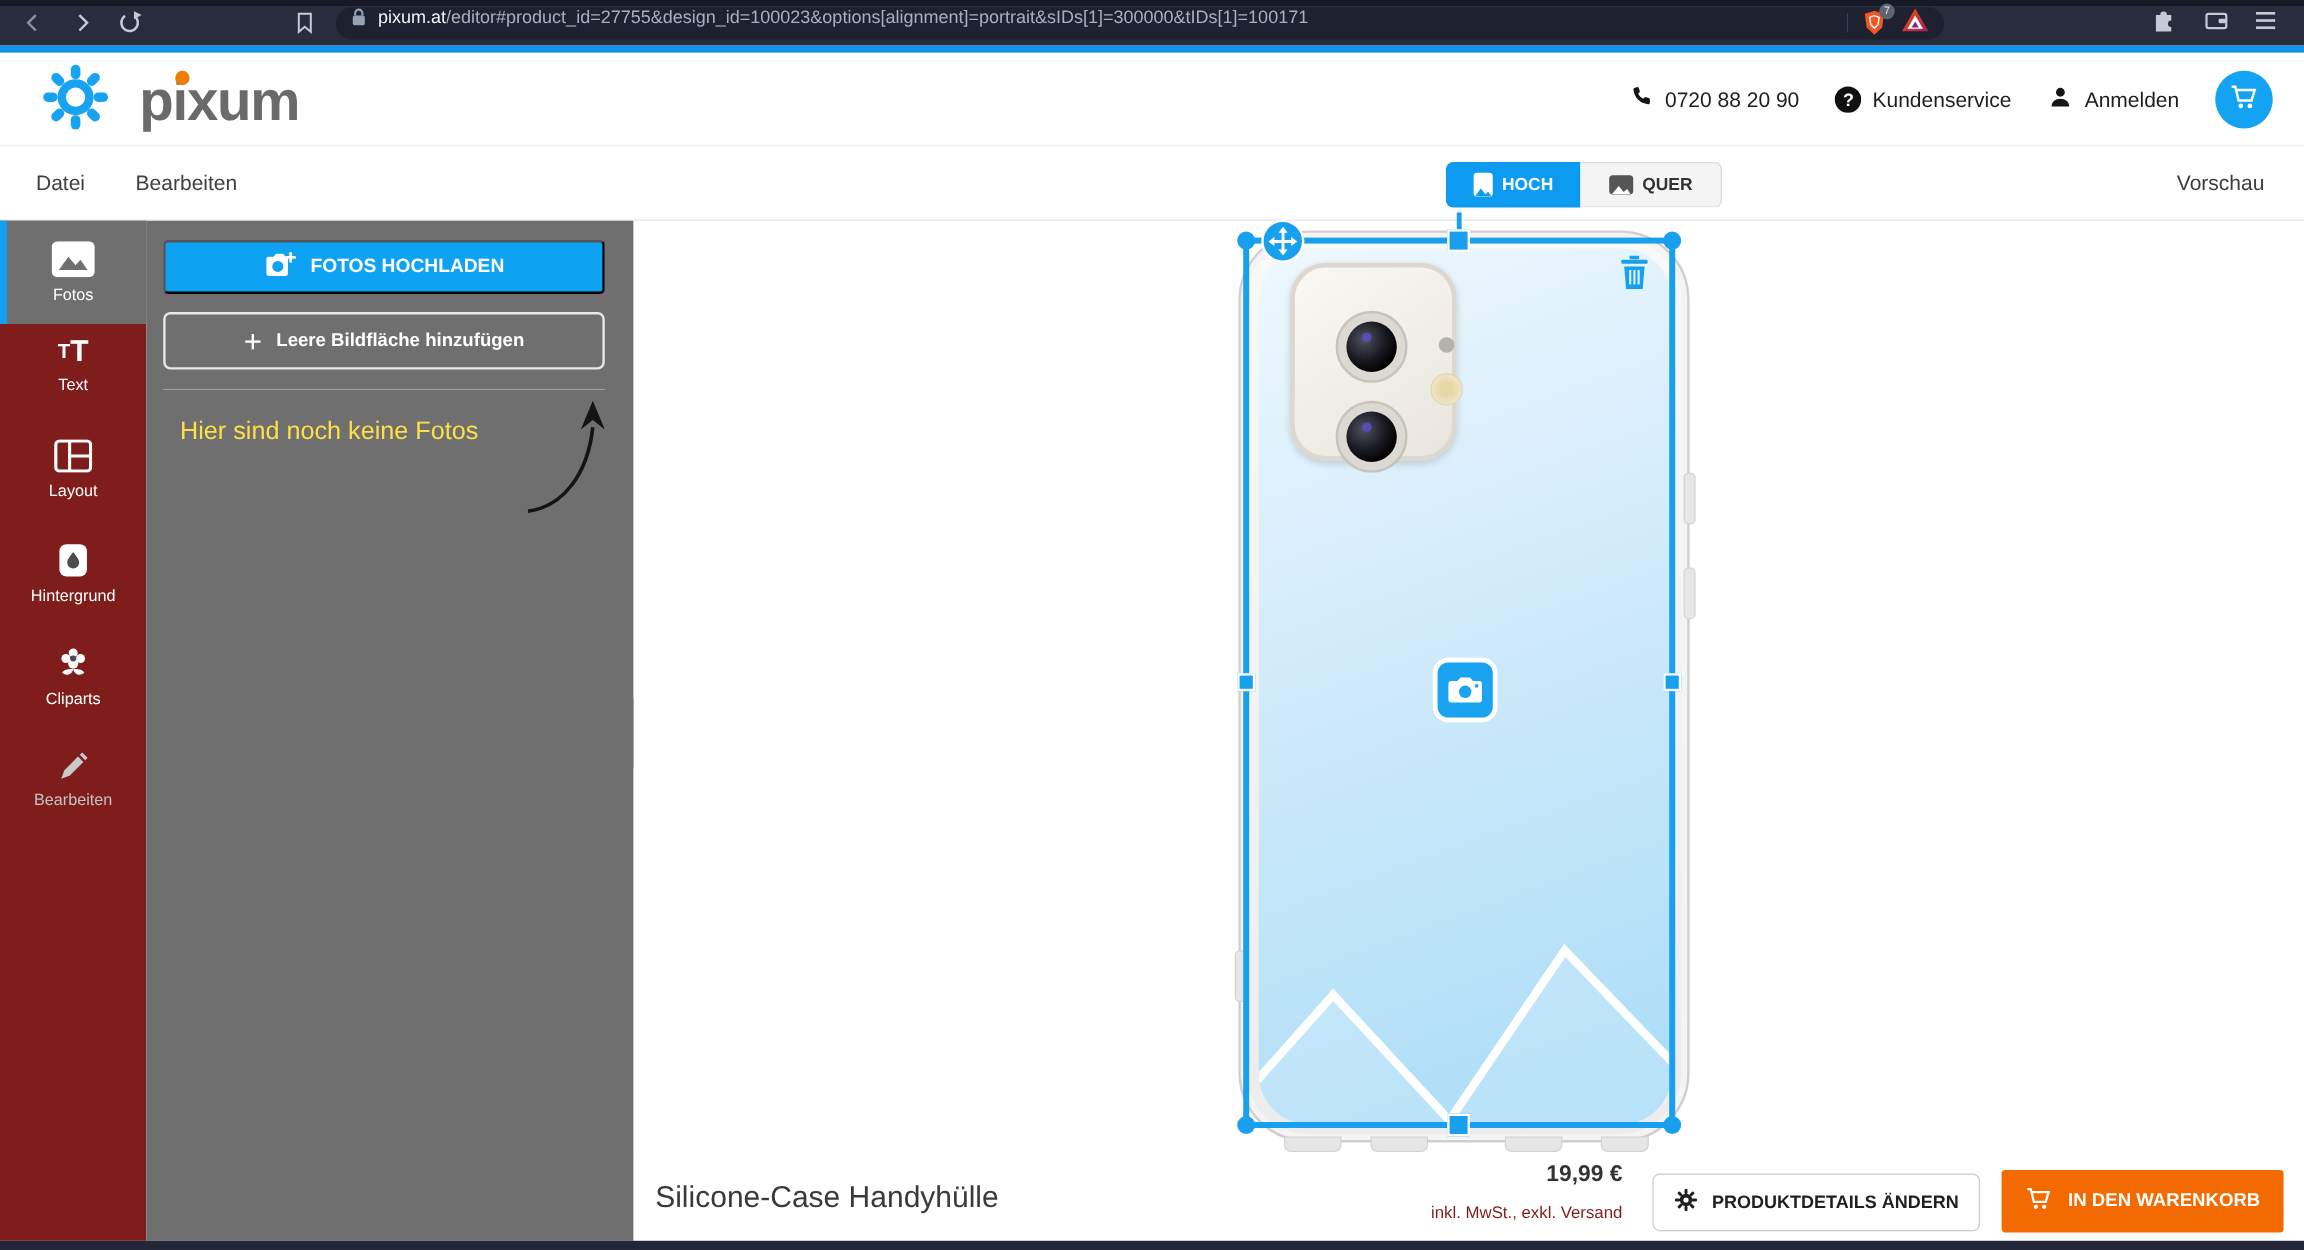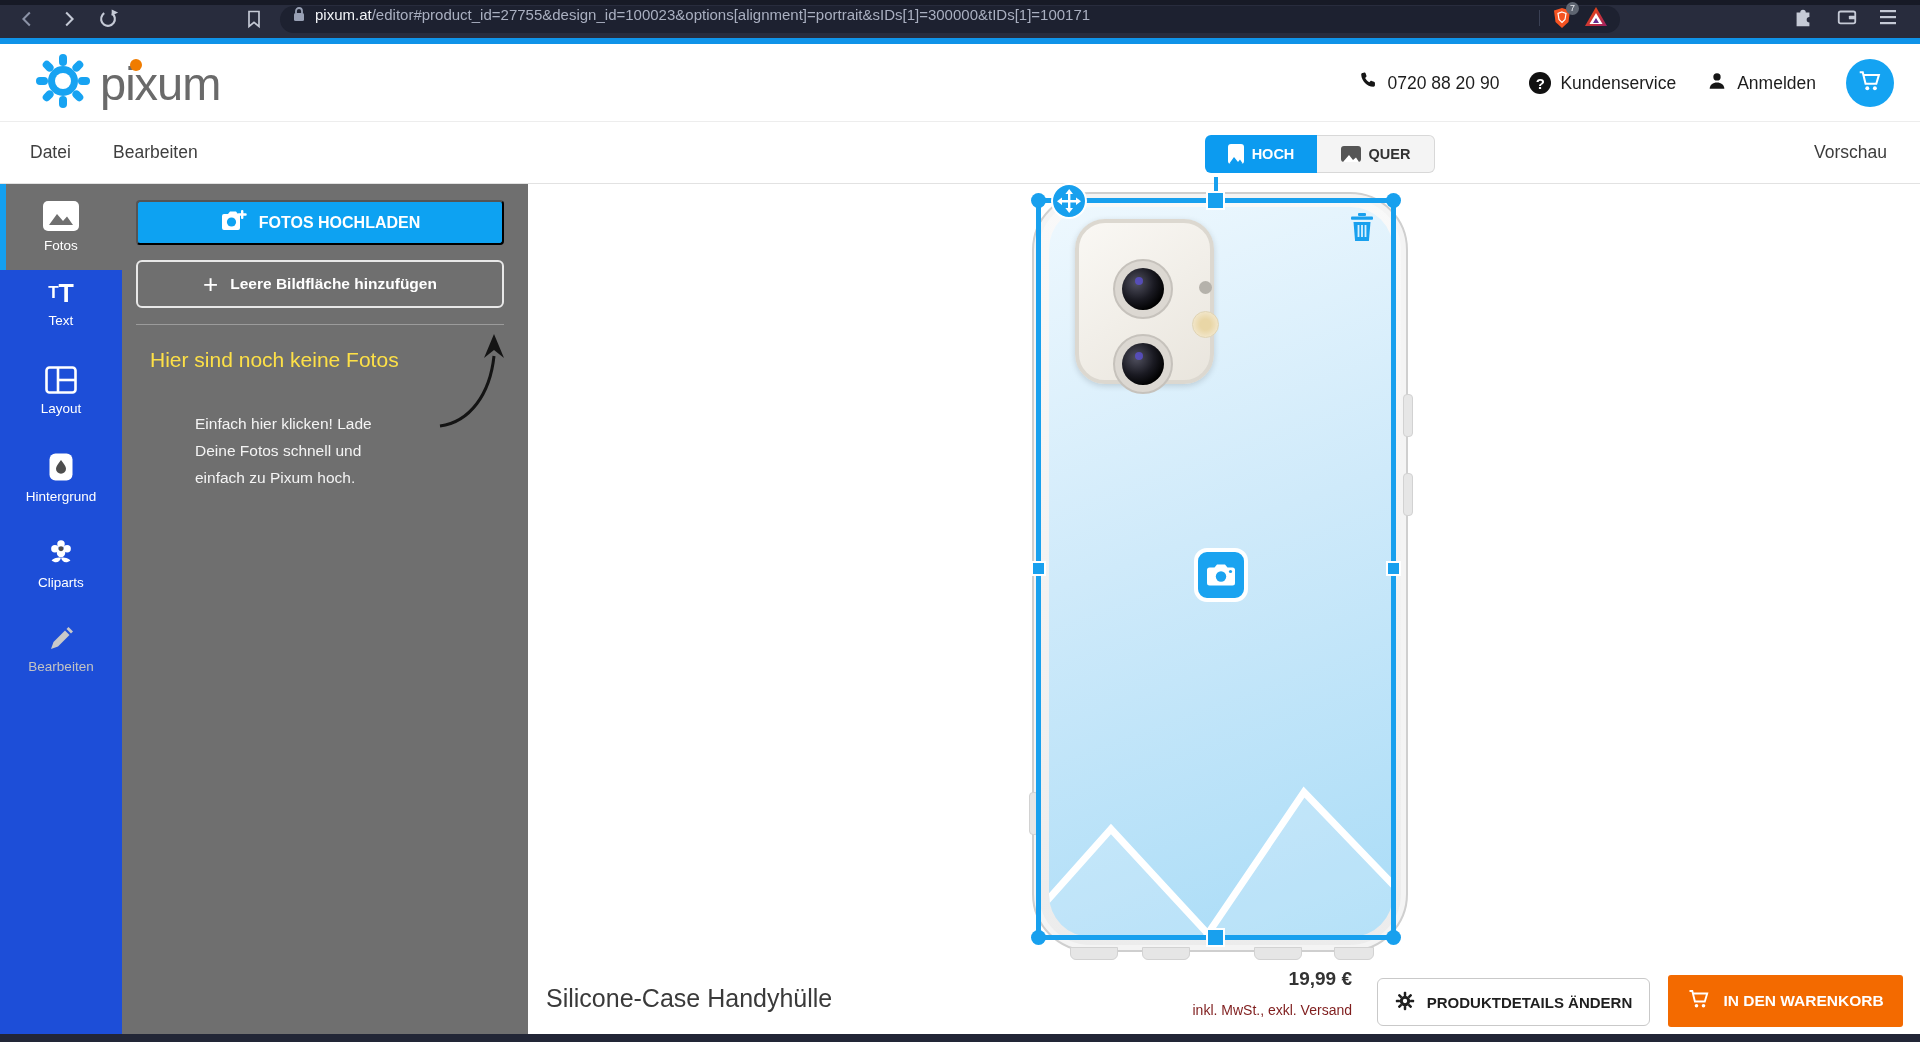--- a/index.html
+++ b/index.html
@@ -25,21 +25,21 @@
     border-radius:50%; color:#e8eaf0; font-size:9px; line-height:13px; text-align:center; }
   .chrome-right { margin-left:auto; display:flex; align-items:center; gap:22px; padding-right:20px; }
 
   
   .blueline { position:absolute; left:0; top:38px; width:1920px; height:6px; background:#0f93e8; }
 
   
   .siteheader { position:absolute; left:0; top:44px; width:1920px; height:78px; background:#fff;
     border-bottom:1px solid #ededed; }
   .brand { position:absolute; left:34px; top:0; height:78px; display:flex; align-items:center; gap:8px; }
-  .brandtext { position:relative; font-size:47px; font-weight:normal; color:#6a6a6a; letter-spacing:-1px; }
+  .brandtext { position:relative; font-size:47px; font-weight:bold; color:#6a6a6a; letter-spacing:-1px;margin-left:16px; }
   .idot { position:absolute; left:30px; top:3px; width:12px; height:12px; border-radius:50%; background:#f07c00; }
   .header-right { position:absolute; right:26px; top:0; height:78px; display:flex; align-items:center; gap:30px;
     font-size:17.5px; color:#1d1d1d; }
   .hitem { display:flex; align-items:center; gap:9px; }
   .help-circle { width:22px; height:22px; border-radius:50%; background:#111; color:#fff; font-size:15px;
     font-weight:bold; display:flex; align-items:center; justify-content:center; }
   .cart-circle { width:48px; height:48px; border-radius:50%; background:#14a3f2; display:flex;
     align-items:center; justify-content:center; }
 
   
@@ -65,21 +65,21 @@
     background:#bfbfbf; color:#fff; font-size:22px; line-height:26px; text-align:center; }
   .zoom-plus { position:absolute; left:1735px; top:139px; width:29px; height:29px; border-radius:50%;
     background:#666; color:#fff; font-size:22px; line-height:26px; text-align:center; }
   .zoom-select { position:absolute; left:1620px; top:144px; font-size:16px; color:#333;
     display:flex; align-items:center; gap:8px; }
   .caret-down { width:0; height:0; border-left:5px solid transparent; border-right:5px solid transparent;
     border-top:6px solid #333; }
   .preview-link { position:absolute; left:1814px; top:20px; font-size:17.5px; color:#3c3c3c; }
 
   
-  .sidebar { position:absolute; left:0; top:184px; width:122px; height:850px; background:#1d4ed8; }
+  .sidebar { position:absolute; left:0; top:184px; width:122px; height:850px; background:#7f1d1d; }
   .sideitem { position:absolute; left:0; width:122px; text-align:center; color:#fff; font-size:13.5px; }
   .sideitem .sicon { display:flex; justify-content:center; margin-bottom:7px; }
   .sideitem.active { background:#6f6f6f; }
   .active-bar { position:absolute; left:0; top:0; width:6px; height:100%; background:#14a0f0; }
   .si-fotos { top:0; height:86px; padding-top:17px; }
   .si-text { top:96px; height:72px; }
   .si-layout { top:182px; height:72px; }
   .si-hintergrund { top:268px; height:72px; }
   .si-cliparts { top:354px; height:72px; }
   .si-bearbeiten { top:440px; height:72px; color:#c3c3c3; }
@@ -433,25 +433,20 @@
       <span>Leere Bildfläche hinzufügen</span>
     </button>
     <div class="panel-divider"></div>
     <div class="empty-title">Hier sind noch keine Fotos</div>
     <span class="hint-arrow">
       <svg width="66" height="96" viewBox="0 0 66 96">
         <path d="M2 92 C 32 88 52 60 56 22" fill="none" stroke="#141414" stroke-width="3"></path>
         <polygon points="46,24 56,0 66,24 56,16" fill="#141414"></polygon>
       </svg>
     </span>
-    <div class="hint-text">
-      <div>Einfach hier klicken! Lade</div>
-      <div>Deine Fotos schnell und</div>
-      <div>einfach zu Pixum hoch.</div>
-    </div>
     <div class="collapse-tab">‹</div>
   </div>
 
   <div class="canvas">
     <div class="case">
       <div class="bump r1"></div>
       <div class="bump r2"></div>
       <div class="bump l1"></div>
       <div class="bump b b1"></div>
       <div class="bump b b2"></div>

